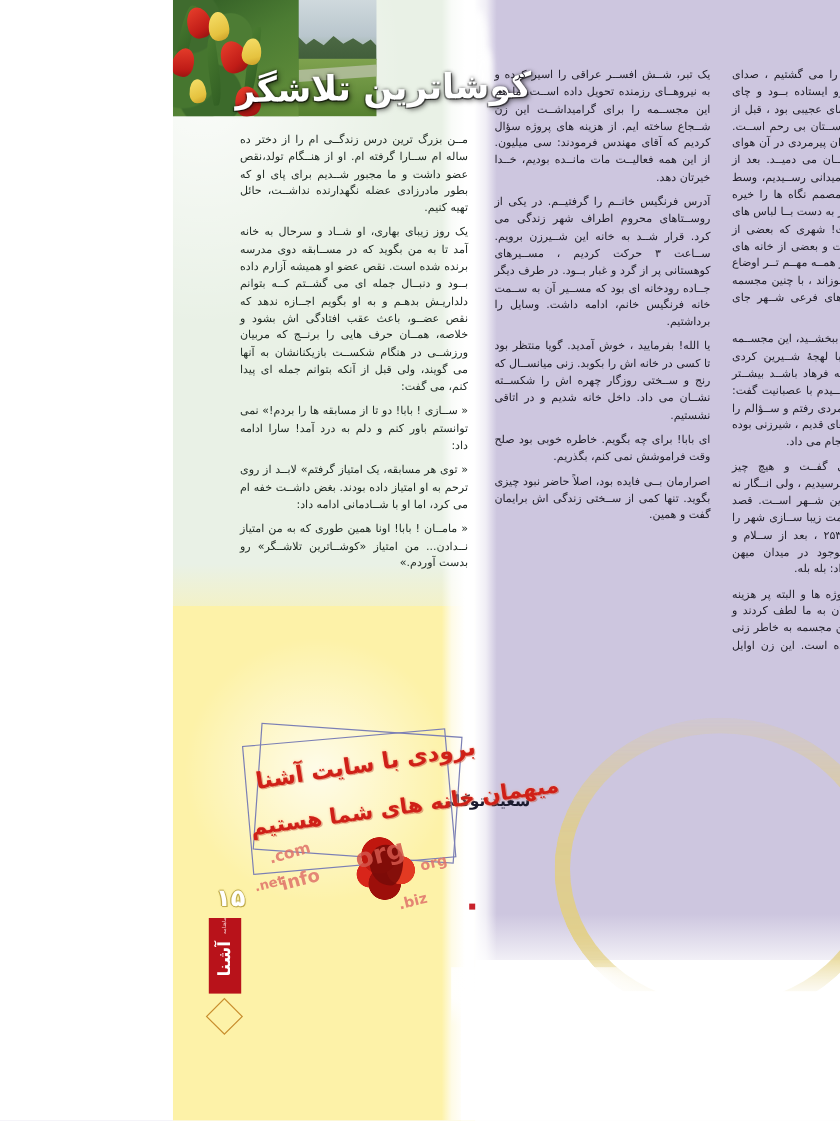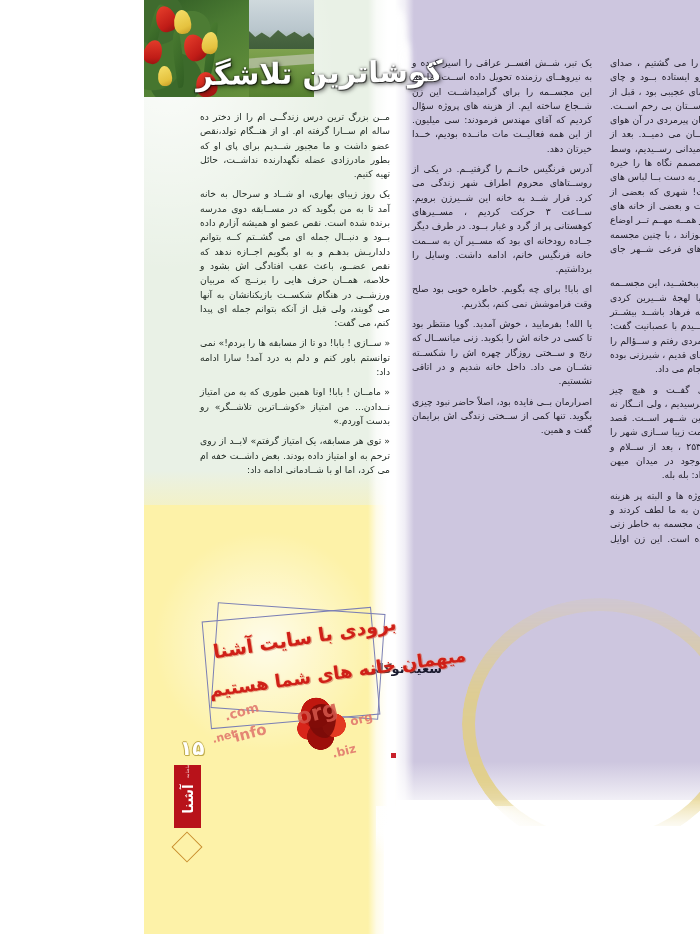--- a/index.html
+++ b/index.html
@@ -292,29 +292,29 @@
     <div class="tulip r" style="left:0px;top:40px;width:18px;height:24px;transform:rotate(18deg);"></div>
     <div class="tulip y" style="left:14px;top:66px;width:14px;height:20px;transform:rotate(-4deg);"></div>
   </div>
 
   <div class="hero-title">کوشاترین تلاشگر</div>
 
   <div class="col col-left">
     <p>مــن بزرگ ترین درس زندگــی ام را از دختر ده ساله ام ســارا گرفته ام. او از هنــگام تولد،نقص عضو داشت و ما مجبور شــدیم برای پای او که بطور مادرزادی عضله نگهدارنده نداشــت، حائل تهیه کنیم.</p>
     <p>یک روز زیبای بهاری، او شــاد و سرحال به خانه آمد تا به من بگوید که در مســابقه دوی مدرسه برنده شده است. نقص عضو او همیشه آزارم داده بــود و دنبــال جمله ای می گشــتم کــه بتوانم دلداریـش بدهـم و به او بگویم اجــازه ندهد که نقص عضــو، باعث عقب افتادگی اش بشود و خلاصه، همــان حرف هایی را برنــج که مربیان ورزشــی در هنگام شکســت بازیکنانشان به آنها می گویند، ولی قبل از آنکه بتوانم جمله ای پیدا کنم، می گفت:</p>
     <p>« ســازی ! بابا! دو تا از مسابقه ها را بردم!» نمی توانستم باور کنم و دلم به درد آمد! سارا ادامه داد:</p>
+    <p>« توی هر مسابقه، یک امتیاز گرفتم» لابــد از روی ترحم به او امتیاز داده بودند. بغض داشــت خفه ام می کرد، اما او با شــادمانی ادامه داد:</p>
     <p>« مامــان ! بابا! اونا همین طوری که به من امتیاز نــدادن... من امتیاز «کوشــاترین تلاشــگر» رو بدست آوردم.»</p>
-    <p>« توی هر مسابقه، یک امتیاز گرفتم» لابــد از روی ترحم به او امتیاز داده بودند. بغض داشــت خفه ام می کرد، اما او با شــادمانی ادامه داد:</p>
   </div>
 
   <div class="col col-mid">
     <p>یک تبر، شــش افســر عراقی را اسیر کرده و به نیروهــای رزمنده تحویل داده اســت. ما هم این مجســمه را برای گرامیداشــت این زن شــجاع ساخته ایم. از هزینه های پروژه سؤال کردیم که آقای مهندس فرمودند: سی میلیون. از این همه فعالیــت مات مانــده بودیم، خــدا خیرتان دهد.</p>
     <p>آدرس فرنگیس خانــم را گرفتیــم. در یکی از روســتاهای محروم اطراف شهر زندگی می کرد. قرار شــد به خانه این شــیرزن برویم. ســاعت ۳ حرکت کردیم ، مســیرهای کوهستانی پر از گرد و غبار بــود. در طرف دیگر جــاده رودخانه ای بود که مســیر آن به ســمت خانه فرنگیس خانم، ادامه داشت. وسایل را برداشتیم.</p>
+    <p>یا الله! بفرمایید ، خوش آمدید. گویا منتظر بود تا کسی در خانه اش را بکوبد. زنی میانســال که رنج و ســختی روزگار چهره اش را شکســته نشــان می داد. داخل خانه شدیم و در اتاقی نشستیم.</p>
     <p>ای بابا! برای چه بگویم. خاطره خوبی بود صلح وقت فراموشش نمی کنم، بگذریم.</p>
-    <p>یا الله! بفرمایید ، خوش آمدید. گویا منتظر بود تا کسی در خانه اش را بکوبد. زنی میانســال که رنج و ســختی روزگار چهره اش را شکســته نشــان می داد. داخل خانه شدیم و در اتاقی نشستیم.</p>
     <p class="last">اصرارمان بــی فایده بود، اصلاً حاضر نبود چیزی بگوید. تنها کمی از ســختی زندگی اش برایمان گفت و همین.</p>
   </div>
 
   <div class="col col-right">
     <p><span class="bullet"></span><span>خیابان های ســرد کردستان را می گشتیم ، صدای خســته پیرمردی که در پیاده رو ایستاده بــود و چای مــی فروخت را شــنیدم. ســرمای عجیبی بود ، قبل از ســفر شنیده بودم زمستان کردســتان بی رحم اســت. چــای داغ آن هم از دســتان لرزان پیرمردی در آن هوای سرد، جان تــازه ای در وجودمــان می دمیــد. بعد از صرف چایی حرکت کردیم ، به میدانی رســیدیم، وسط میدان مجســمه زنی تنومند و مصمم نگاه ها را خیره می کرد. بلندقامت و با هیبت، تبر به دست بــا لباس های محلی کردســتان. عجیب اســت! شهری که بعضی از خیابان های آن هنوز خاکی اســت و بعضی از خانه های آن با روشنایی برق محــروم و از همــه مهــم تــر اوضاع معیشــتی مردمش دل را می سوزاند ، با چنین مجسمه ای آن هم در یکی از میدان های فرعی شــهر جای تعجب هم داشت.</span></p>
     <p>جوانــی در حــال عبور بــود. آقا ببخشــید، این مجســمه وســط میدان نماد چیســت؟ با لهجهٔ شــیرین کردی گفت: فکر کنم شیرین، معشوقه فرهاد باشــد بیشــتر ازاین نمی دانــم. از خانمی پرســیدم با عصبانیت گفت: من چه می دانم آقا! ســراغ پیرمردی رفتم و ســؤالم را از او پرســیدم گفت: در ســال های قدیم ، شیرزنی بوده که کار چندین مرد را به تنهایی انجام می داد.</p>
     <p>خلاصــه ، هرکس چیزی می گفــت و هیچ چیز دســتگیرمان نشد. پرســیدیم و پرسیدیم ، ولی انــگار نه انگار که این نماد برای مردم این شــهر اســت. قصد شــهرداری کردیم و در آنجا قسمت زیبا ســازی شهر را سراغ گرفتیم طبقه دوم اتاق ۲۵۳ ، بعد از ســلام و احوالپرســی در مورد نماد موجود در میدان میهن ســؤال کردیم. با افتخار جواب داد: بله بله.</p>
     <p class="last">پر پروژه یکــی از بزرگترین پروژه ها و البته پر هزینه ترین آنها بود که خوب مســئولان به ما لطف کردند و هزینه های آن را تقبل کردند. این مجسمه به خاطر زنی به نام « فرنگیس» ساخته شده است. این زن اوایل جنگ به تنهایی فقط با</p>
   </div>
 

